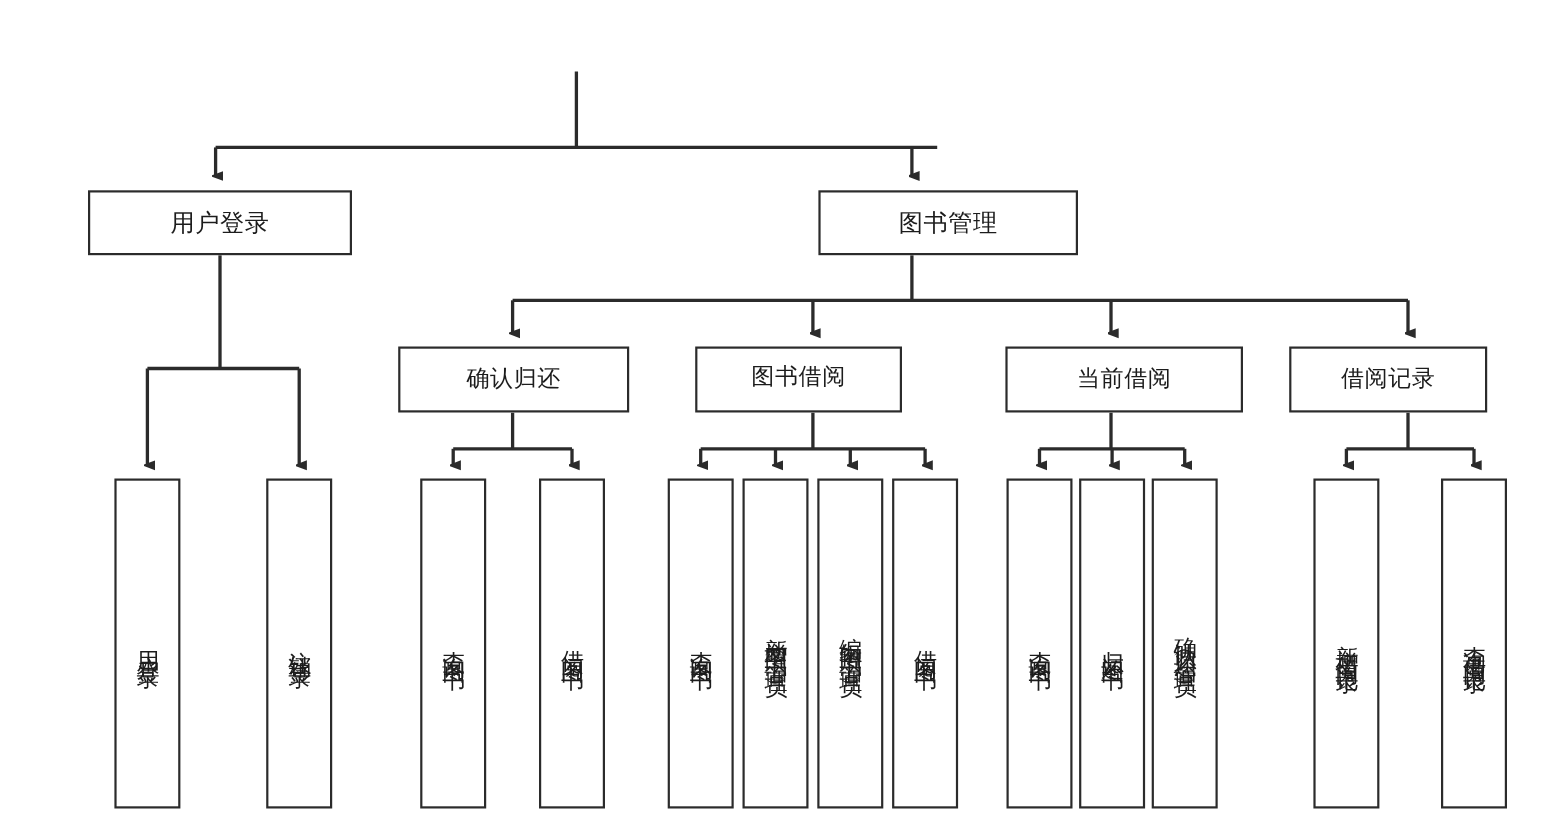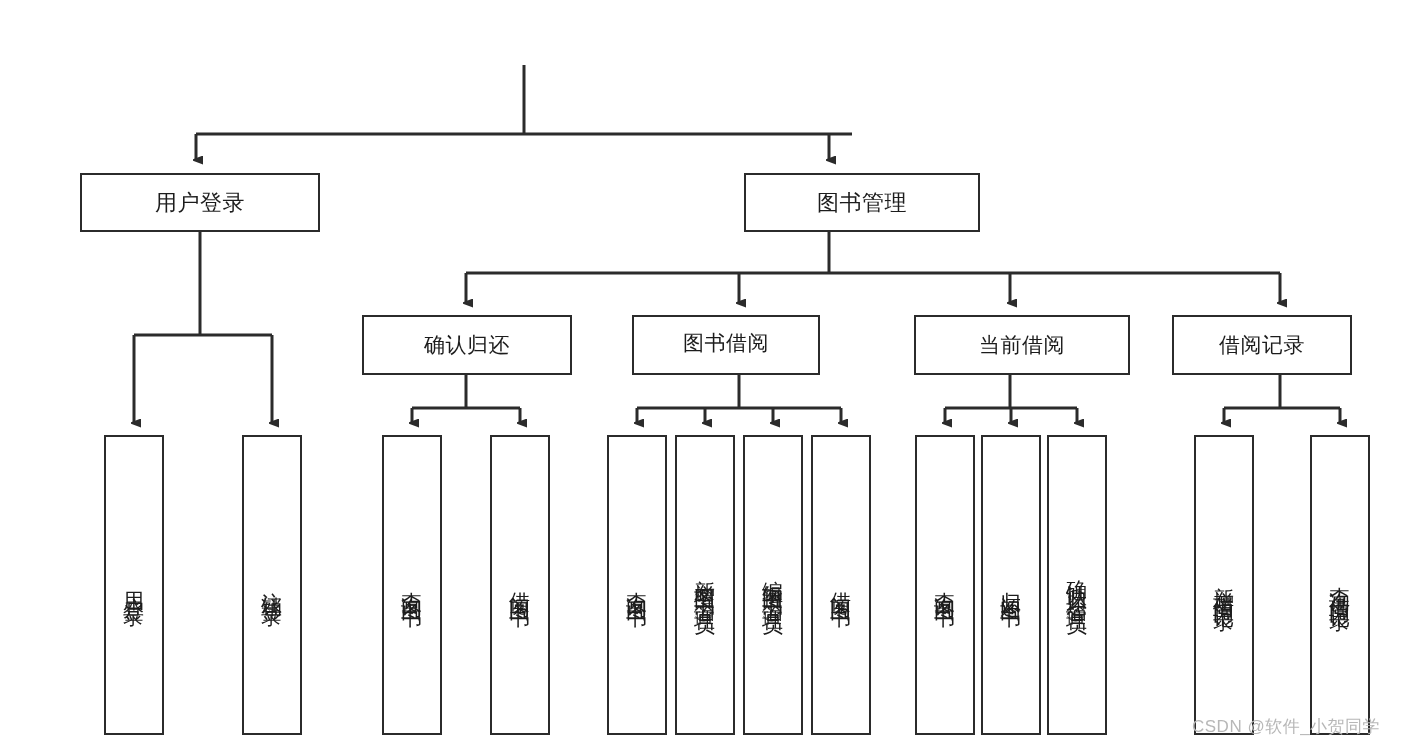--- a/index.html
+++ b/index.html
@@ -174,15 +174,14 @@
     <span class="label">确认归还（管理员）</span>
   </div>
 
   <div class="node leaf" style="left:1194px; top:435px; width:60px; height:300px;">
     <span class="label">新增借阅记录</span>
   </div>
   <div class="node leaf" style="left:1310px; top:435px; width:60px; height:300px;">
     <span class="label">查询借阅记录</span>
   </div>
 
-  <div class="watermark" style="left:1192px; top:715px;">CSDN @软件_小贺同学</div>
 
 </div>
 
 </body></html>

